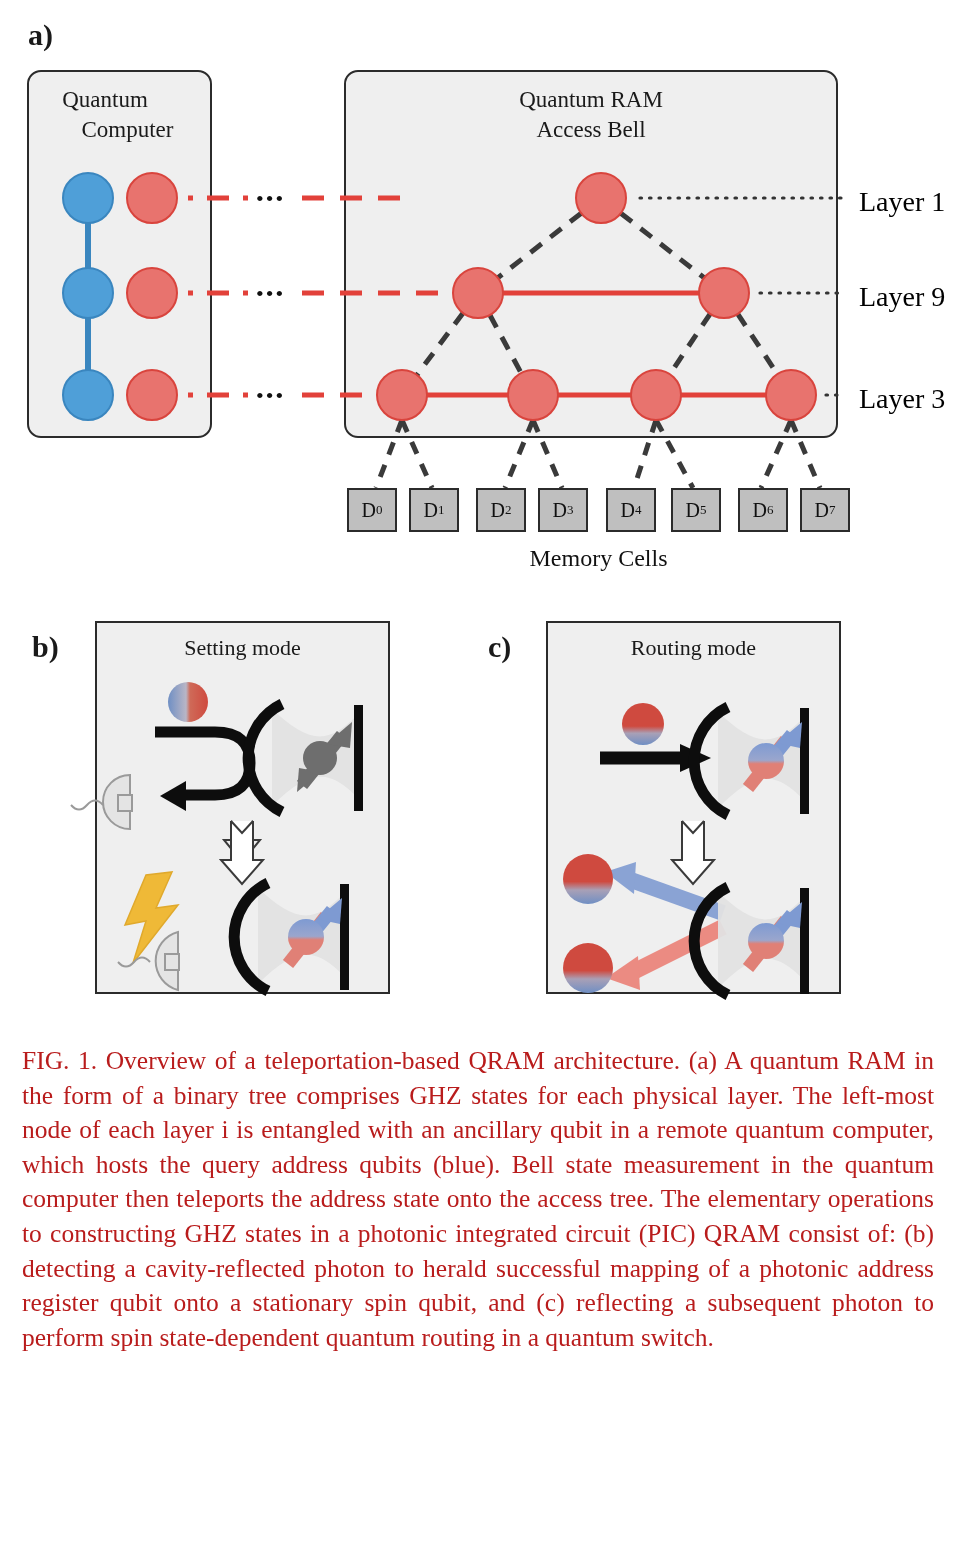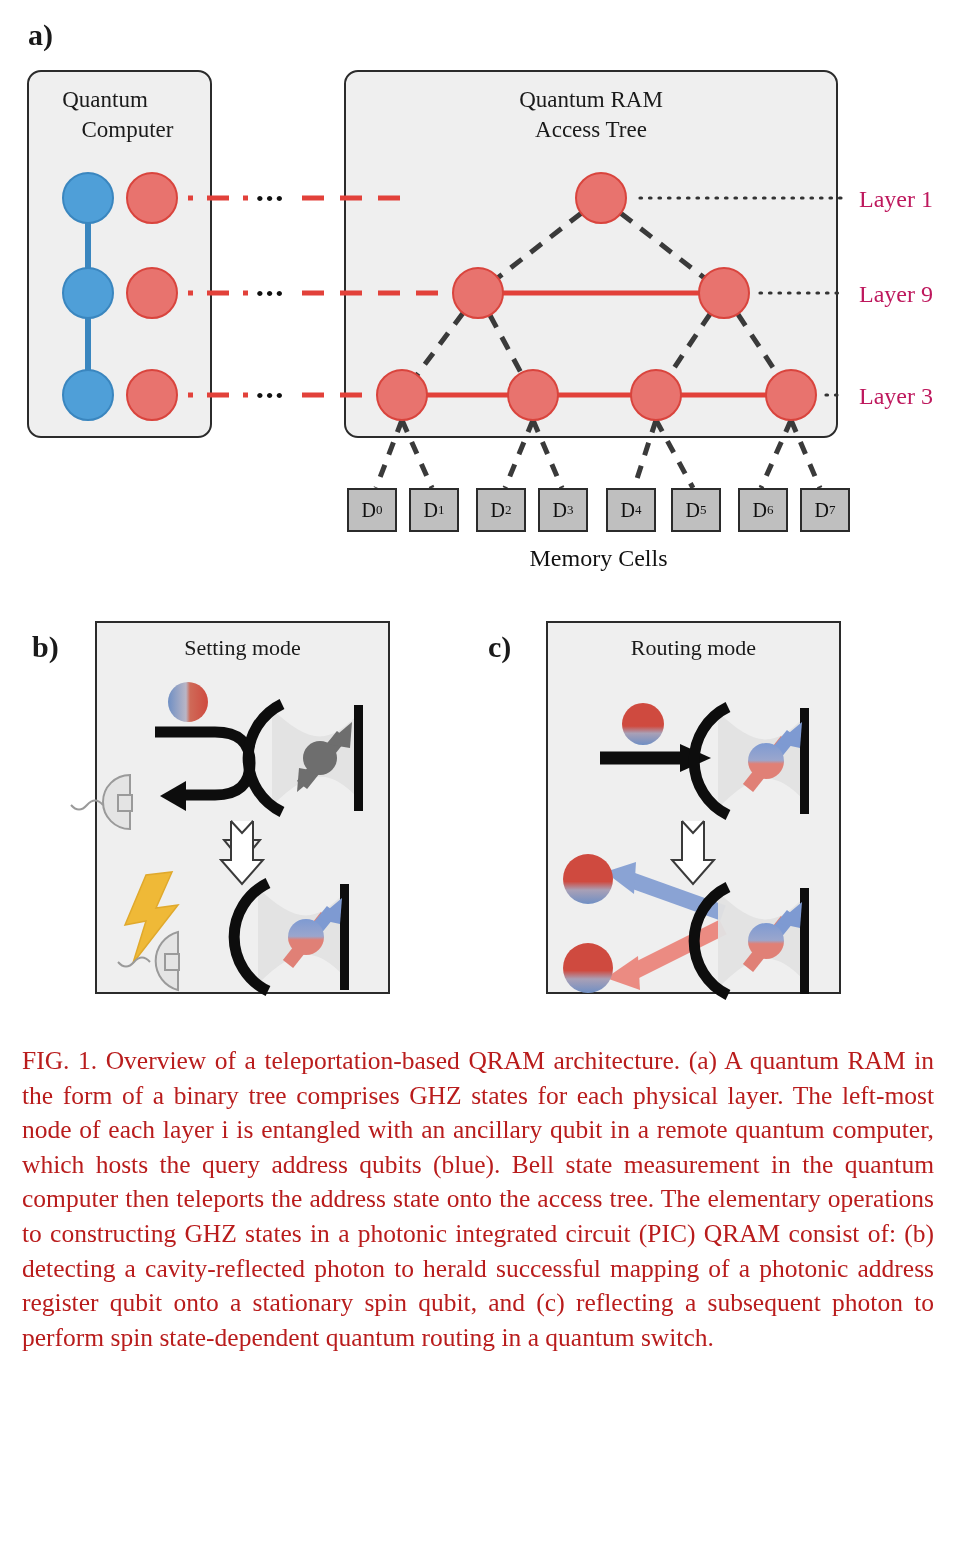--- a/index.html
+++ b/index.html
@@ -36,21 +36,21 @@
   
   .memcell{
     position:absolute;background:#bfbfbf;border:2px solid #2b2b2b;
     box-sizing:border-box;display:flex;align-items:center;justify-content:center;
     font-size:20px;color:#111;
   }
   .memcell sub{font-size:13px;}
   .memlabel{position:absolute;font-size:24px;color:#111;text-align:center;width:100%;}
 
   
-  .layerlabel{position:absolute;font-size:24px;color:#be185d;white-space:nowrap;}
+  .layerlabel{position:absolute;font-size:28px;color:#000000;white-space:nowrap;}
 
   
   .caption{
     position:absolute;left:22px;top:1044px;width:912px;
     font-size:25.5px;line-height:34.6px;text-align:justify;
     text-align-last:left;color:#b91c1c;
     font-family:"Liberation Serif","DejaVu Serif",serif;
     hyphens:none;
   }
   svg{position:absolute;left:0;top:0;overflow:visible;}
@@ -61,21 +61,21 @@
 <div class="fig">
 
   <div class="panel-letter" style="left:28px;top:18px;">a)</div>
 
   <div class="qbox" style="left:27px;top:70px;width:185px;height:368px;"></div>
   <div class="boxtitle" style="left:27px;top:85px;width:156px;">Quantum</div>
   <div class="boxtitle" style="left:27px;top:115px;width:185px;padding-left:8px;">Computer</div>
 
   <div class="qbox" style="left:344px;top:70px;width:494px;height:368px;"></div>
   <div class="boxtitle" style="left:344px;top:85px;width:494px;">Quantum RAM</div>
-  <div class="boxtitle" style="left:344px;top:115px;width:494px;">Access Tree</div>
+  <div class="boxtitle" style="left:344px;top:115px;width:494px;">Access Bell</div>
 
   <svg width="954" height="600">
 
     <line x1="88" y1="198" x2="88" y2="293" stroke="#3a86bf" stroke-width="6"></line>
     <line x1="88" y1="293" x2="88" y2="395" stroke="#3a86bf" stroke-width="6"></line>
 
     <line x1="152" y1="198" x2="262" y2="198" stroke="#e2413a" stroke-width="5" stroke-dasharray="22 14 5 14"></line>
     <line x1="302" y1="198" x2="400" y2="198" stroke="#e2413a" stroke-width="5" stroke-dasharray="22 16"></line>
     <line x1="152" y1="293" x2="262" y2="293" stroke="#e2413a" stroke-width="5" stroke-dasharray="22 14 5 14"></line>
     <line x1="302" y1="293" x2="472" y2="293" stroke="#e2413a" stroke-width="5" stroke-dasharray="22 16"></line>

